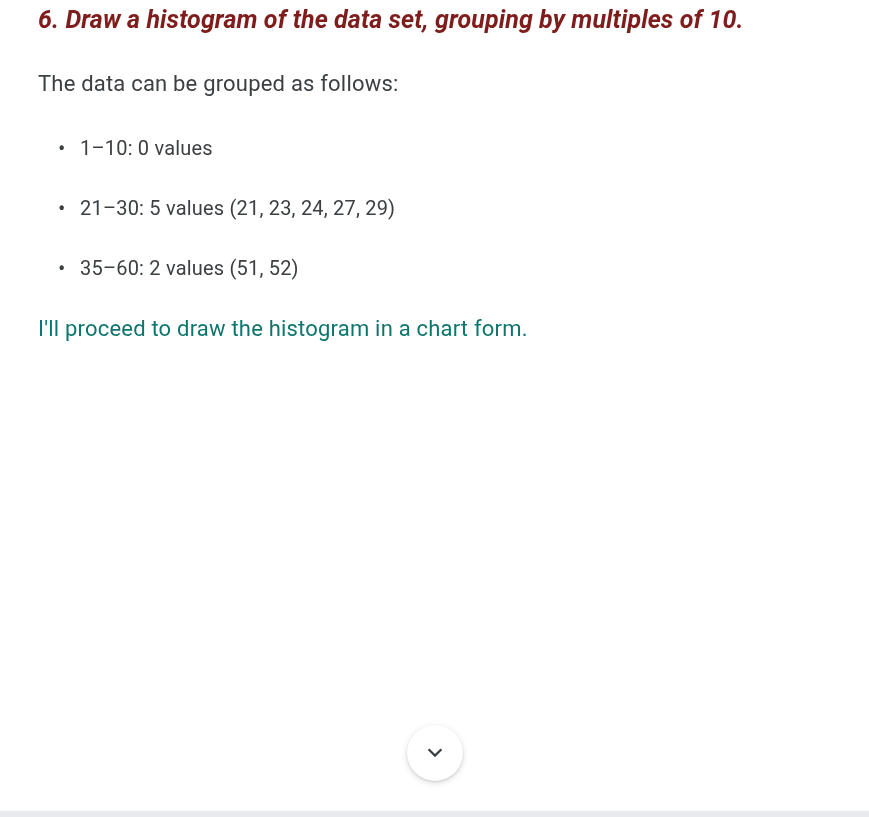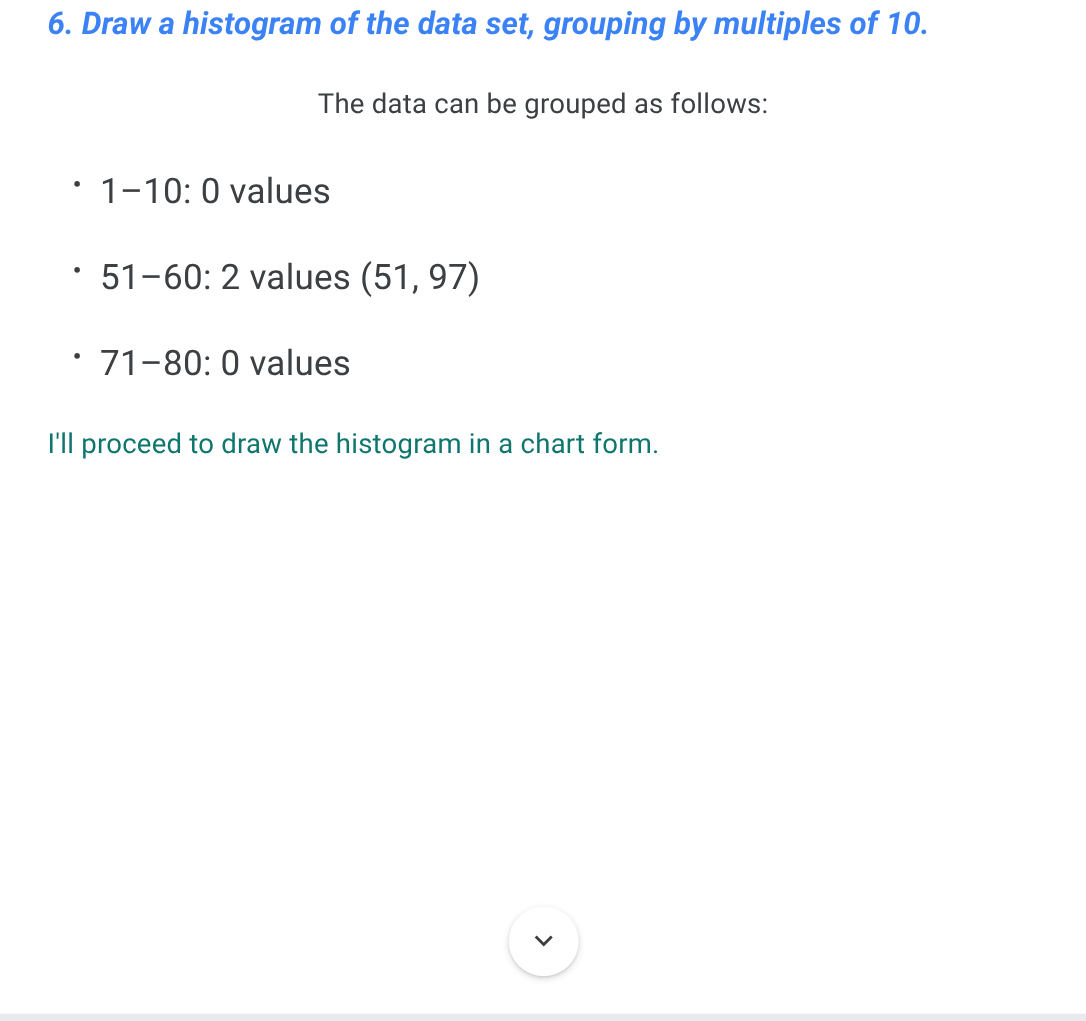--- a/index.html
+++ b/index.html
@@ -16,39 +16,38 @@
       overflow: hidden;
       position: relative;
     }
     .content {
       padding: 2px 38px 0 38px;
     }
     .heading {
       font-size: 25px;
       font-weight: 700;
       font-style: italic;
-      color: #3b82f6;
+      color: #7f1d1d;
       line-height: 1.4;
       margin-bottom: 34px;
       letter-spacing: 0.1px;
     }
     .intro-text {
       font-size: 22px;
       color: #3c4043;
       margin-bottom: 40px;
       letter-spacing: 0.2px;
-      text-align: center;
     }
     .data-list {
       list-style: none;
       padding-left: 20px;
     }
     .data-list li {
       position: relative;
-      font-size: 28px;
+      font-size: 20px;
       color: #3c4043;
       margin-bottom: 36px;
       padding-left: 22px;
       letter-spacing: 0.2px;
     }
     .data-list li::before {
       content: "•";
       position: absolute;
       left: 0;
       top: 0;
@@ -94,22 +93,22 @@
     }
   </style>
 </head>
 <body>
 
 <div class="content">
   <h2 class="heading">6. Draw a histogram of the data set, grouping by multiples of 10.</h2>
   <p class="intro-text">The data can be grouped as follows:</p>
   <ul class="data-list">
     <li>1–10: 0 values</li>
-    <li>51–60: 2 values (51, 97)</li>
-    <li>71–80: 0 values</li>
+    <li>21–30: 5 values (21, 23, 24, 27, 29)</li>
+    <li>35–60: 2 values (51, 52)</li>
   </ul>
   <p class="closing-text">I'll proceed to draw the histogram in a chart form.</p>
 </div>
 
 <button class="scroll-button">
   <span>
     <svg viewBox="0 0 24 24">
       <polyline points="5 9 12 16 19 9"></polyline>
     </svg>
   </span>

